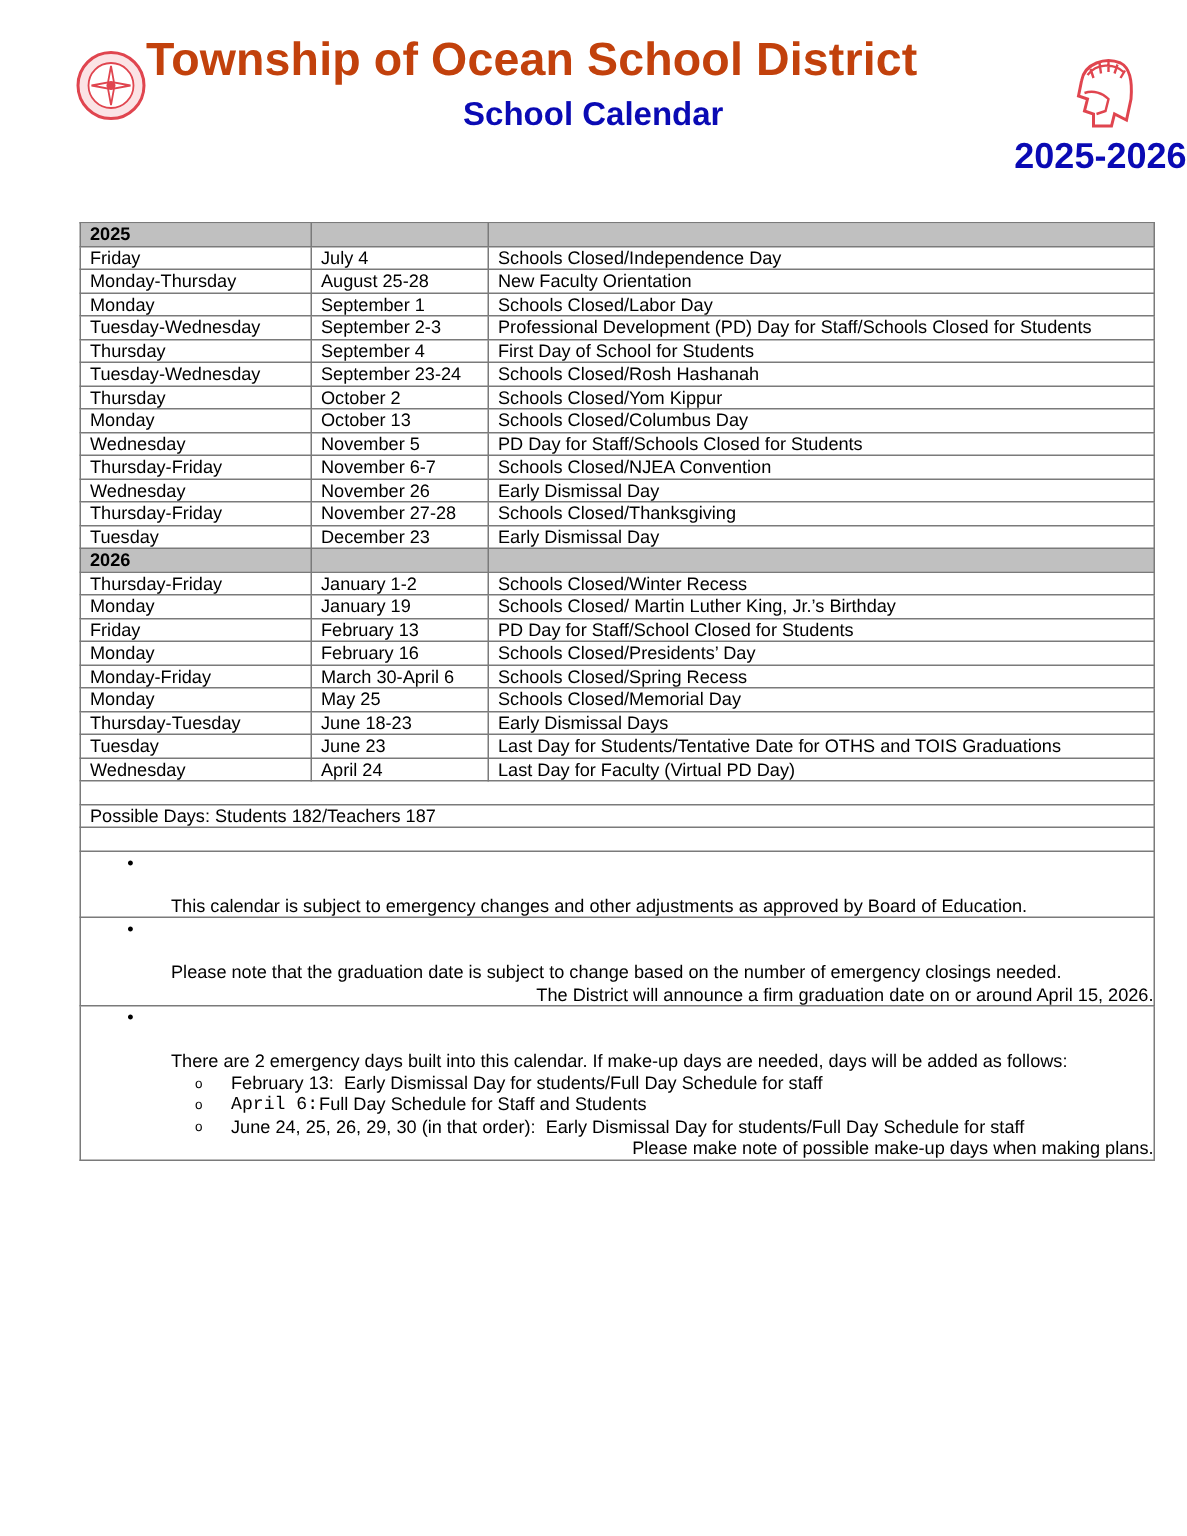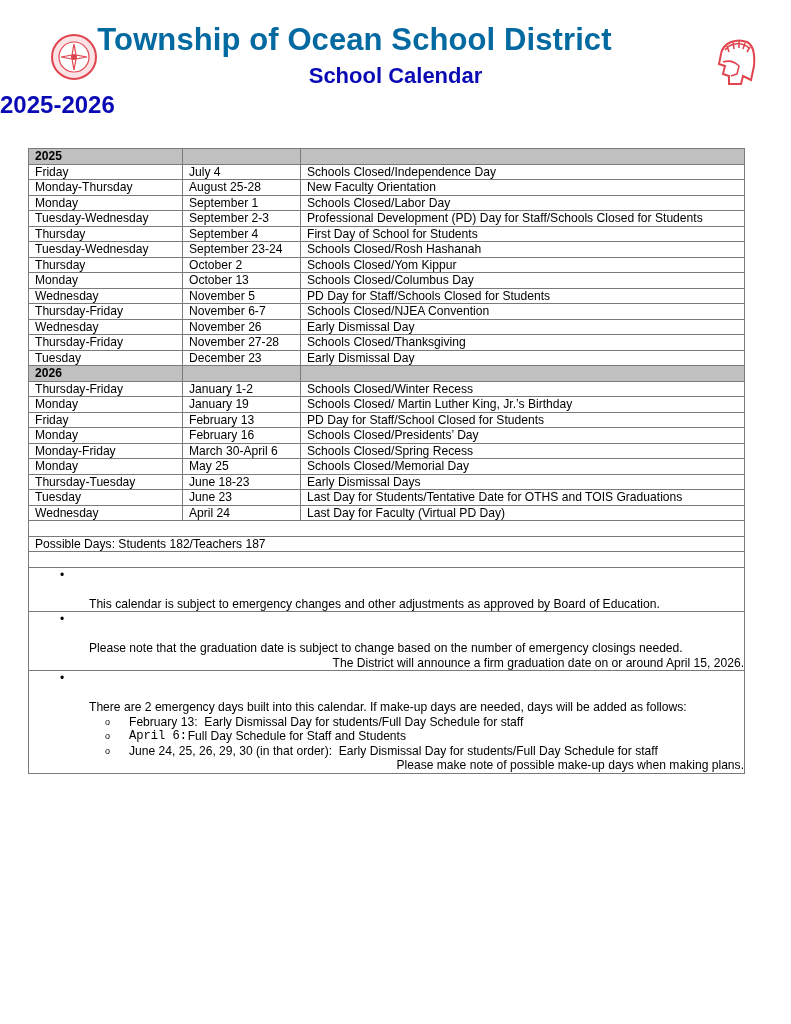--- a/index.html
+++ b/index.html
@@ -1,26 +1,26 @@
 <!DOCTYPE html>
 <html><head>
 <meta charset="utf-8">
 <style>
   html, body { margin: 0; padding: 0; background: #ffffff; }
   body { width: 791px; height: 1024px; position: relative; font-family: "Liberation Sans", sans-serif; color: #000; overflow: hidden; }
 
   .header { position: absolute; left: 0; top: 0; width: 791px; height: 140px; }
-  .title-main { position: absolute; left: 0; width: 709px; top: 22px; text-align: center; font-weight: bold; font-size: 31px; color: #0369a1; letter-spacing: 0.1px; }
+  .title-main { position: absolute; left: 0; width: 709px; top: 22px; text-align: center; font-weight: bold; font-size: 31px; color: #c2410c; letter-spacing: 0.1px; }
   .title-sub { position: absolute; left: 0; width: 791px; top: 63px; text-align: center; font-weight: bold; font-size: 22px; color: #0a0ab4; }
-  .title-year { position: absolute; left: 0; width: 791px; top: 91px; text-align: left; font-weight: bold; font-size: 24px; color: #0a0ab4; }
+  .title-year { position: absolute; left: 0; width: 791px; top: 91px; text-align: right; font-weight: bold; font-size: 24px; color: #0a0ab4; }
 
   .logo-left { position: absolute; left: 50px; top: 33px; width: 48px; height: 48px; }
   .logo-right { position: absolute; left: 713px; top: 36px; width: 44px; height: 50px; }
 
-  table.cal { position: absolute; left: 28px; top: 148px; width: 716px; border-collapse: collapse; table-layout: fixed; font-size: 12.1px; }
+  table.cal { position: absolute; left: 53px; top: 148px; width: 716px; border-collapse: collapse; table-layout: fixed; font-size: 12.1px; }
   table.cal td { border: 1px solid #7a7a7a; padding: 0 0 0 6px; height: 14.5px; line-height: 14.5px; white-space: nowrap; overflow: hidden; }
   table.cal col.c1 { width: 154px; }
   table.cal col.c2 { width: 118px; }
   table.cal col.c3 { width: 444px; }
   tr.year-row td { background: #c0c0c0; font-weight: bold; }
   tr.blank-row td { height: 14.5px; }
   td.info-title { text-align: center; font-weight: bold; font-size: 12.3px; }
   td.bullet-cell { padding: 1px 0 1px 0; line-height: 15px; white-space: normal; }
   .bl { display: flex; }
   .bl .dot { width: 54px; text-align: center; flex: none; }

